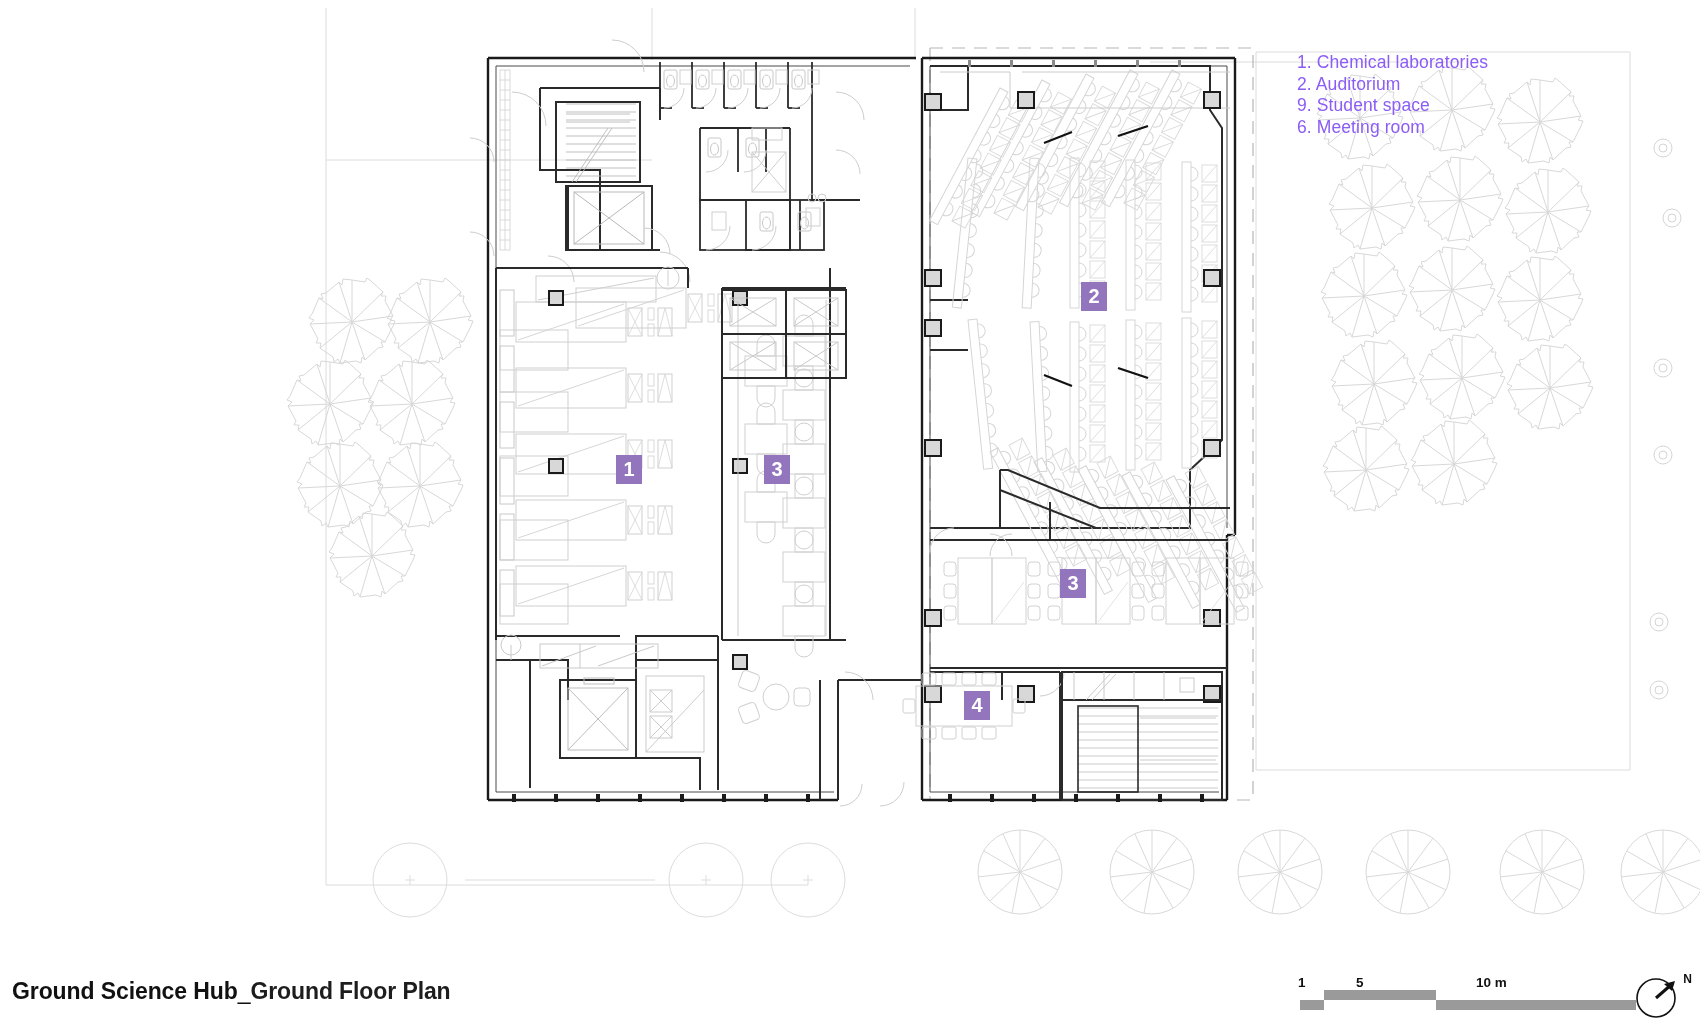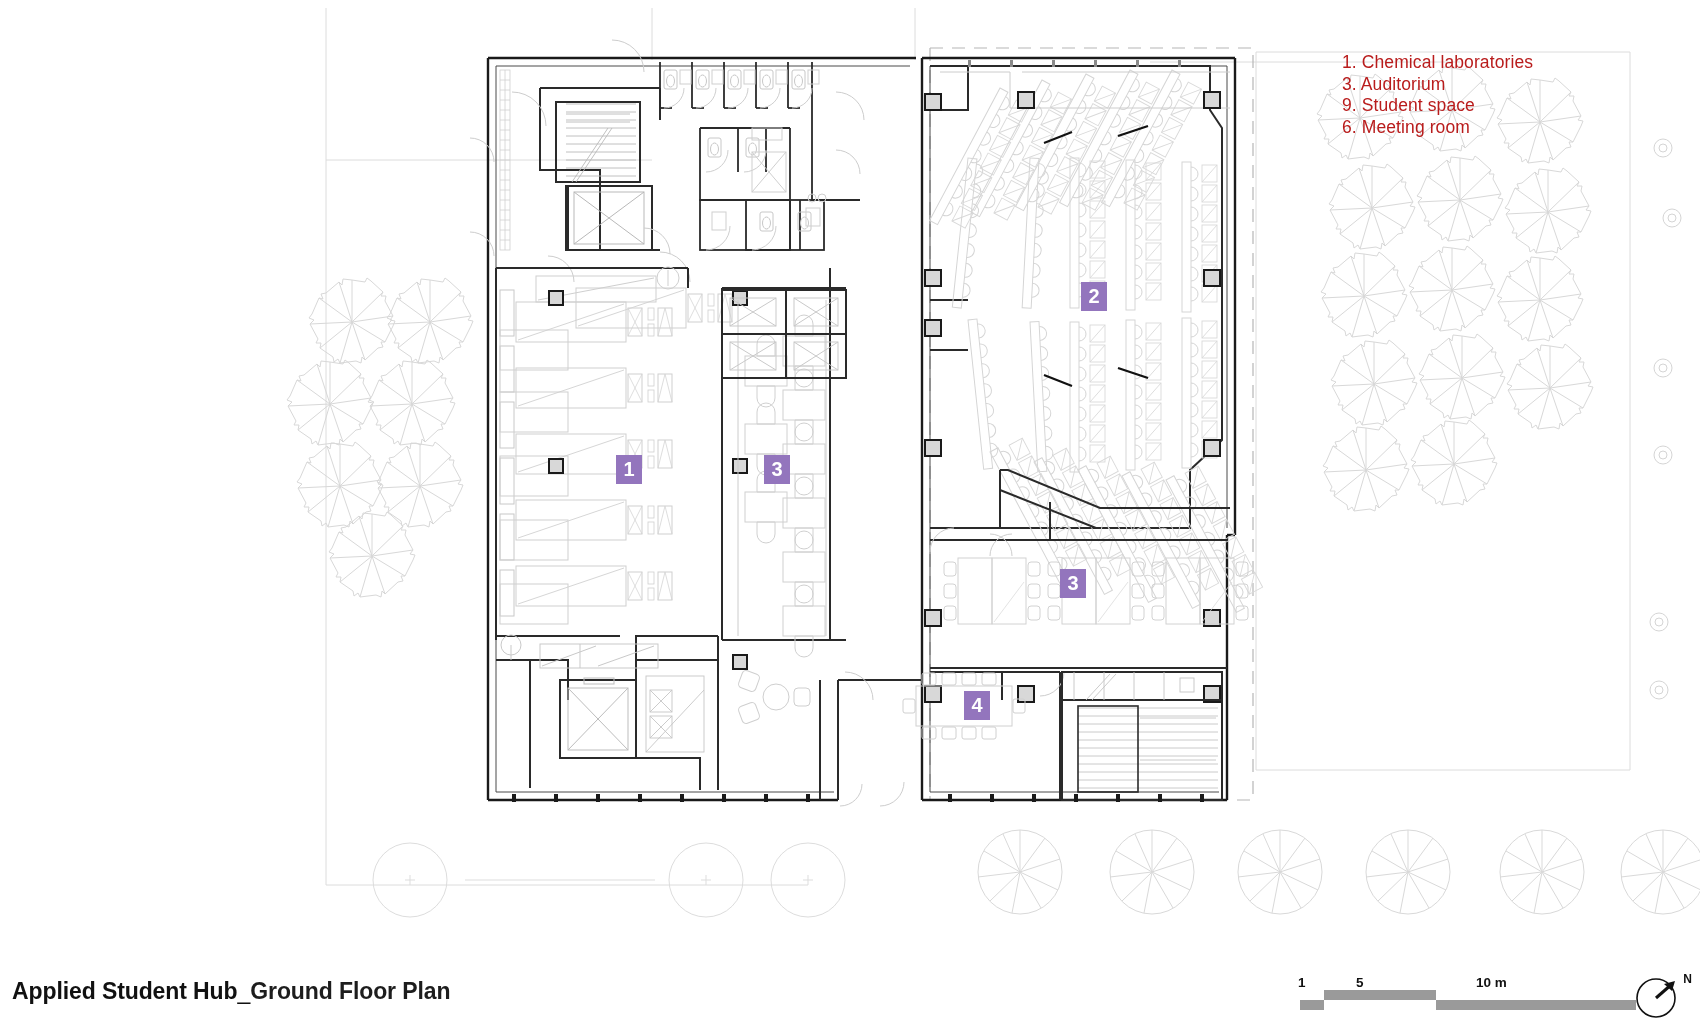--- a/index.html
+++ b/index.html
@@ -15,25 +15,25 @@
     overflow: hidden;
   }
   #plan-root {
     position: absolute;
     inset: 0;
     width: 1700px;
     height: 1022px;
   }
   .legend {
     position: absolute;
-    left: 1342px;
+    left: 1297px;
     top: 52px;
     font-size: 17.5px;
     line-height: 21.5px;
-    color: #b91c1c;
+    color: #8b5cf6;
     letter-spacing: 0.1px;
     white-space: nowrap;
   }
   .legend-row { display: block; }
   .title-block {
     position: absolute;
     left: 12px;
     top: 978px;
     font-size: 23px;
     color: #111;
@@ -820,35 +820,35 @@
       <circle cx="1656" cy="998" r="19" fill="none" stroke="#111" stroke-width="1.6"></circle>
       <line x1="1656" y1="998" x2="1672" y2="984" stroke="#111" stroke-width="3"></line>
       <polygon points="1675,981 1664,984 1672,991" fill="#111"></polygon>
     </g>
 
   </svg>
 
   
   <div class="legend">
     <span class="legend-row">1. Chemical laboratories</span>
-    <span class="legend-row">3. Auditorium</span>
+    <span class="legend-row">2. Auditorium</span>
     <span class="legend-row">9. Student space</span>
     <span class="legend-row">6. Meeting room</span>
   </div>
 
   
   <div class="badge" style="left:616px; top:455px;">1</div>
   <div class="badge" style="left:1081px; top:282px;">2</div>
   <div class="badge" style="left:764px; top:455px;">3</div>
   <div class="badge" style="left:1060px; top:569px;">3</div>
   <div class="badge" style="left:964px; top:691px;">4</div>
 
   
   <div class="title-block">
-    <span class="title-main">Applied Student Hub</span><span class="title-sep">_</span><span class="title-sub">Ground Floor Plan</span>
+    <span class="title-main">Ground Science Hub</span><span class="title-sep">_</span><span class="title-sub">Ground Floor Plan</span>
   </div>
 
   
   <div class="scalebar-wrap">
     <span class="sb-label" style="left:8px;">1</span>
     <span class="sb-label" style="left:66px;">5</span>
     <span class="sb-label" style="left:186px;">10 m</span>
   </div>
 
   

